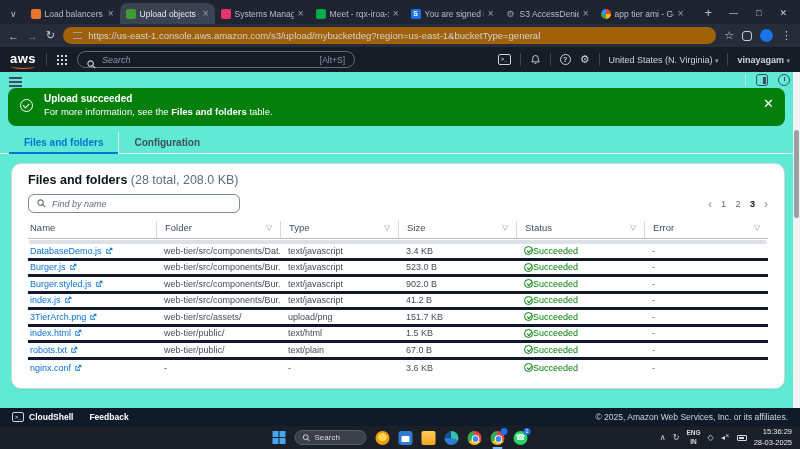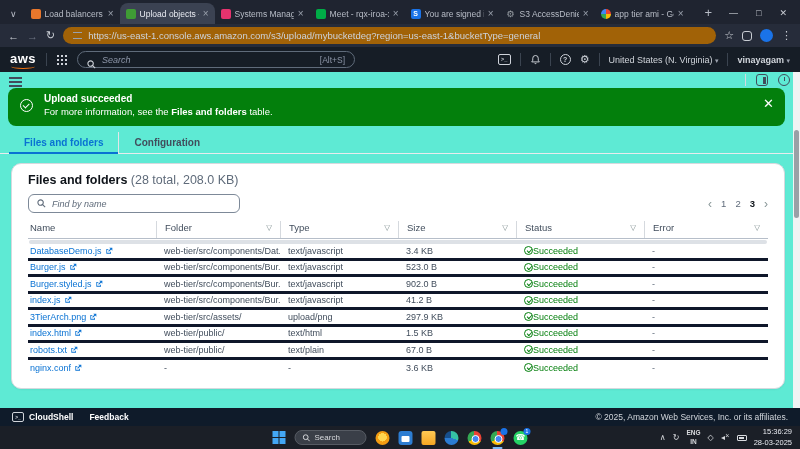--- a/index.html
+++ b/index.html
@@ -396,21 +396,21 @@
           <div class="trow">
             <div class="td name">
               <span class="nm">3TierArch.png</span>
               <svg width="8" height="8" viewBox="0 0 12 12" style="flex:0 0 auto">
                 <path fill="#0972d3" d="M2 3h3v1.2H3.2v4.6h4.6V7H9v3H2z"></path>
                 <path fill="#0972d3" d="M6.3 1H11v4.7L9.2 3.9 5.9 7.2 4.8 6.1l3.3-3.3z"></path>
               </svg>
             </div>
             <div class="td">web-tier/src/assets/</div>
             <div class="td">upload/png</div>
-            <div class="td">297.9 KB</div>
+            <div class="td">151.7 KB</div>
             <div class="td status">
               <span class="ok-ic"></span>
               <span class="st">Succeeded</span>
             </div>
             <div class="td err">-</div>
           </div>
           <div class="trow">
             <div class="td name">
               <span class="nm">index.html</span>
               <svg width="8" height="8" viewBox="0 0 12 12" style="flex:0 0 auto">

